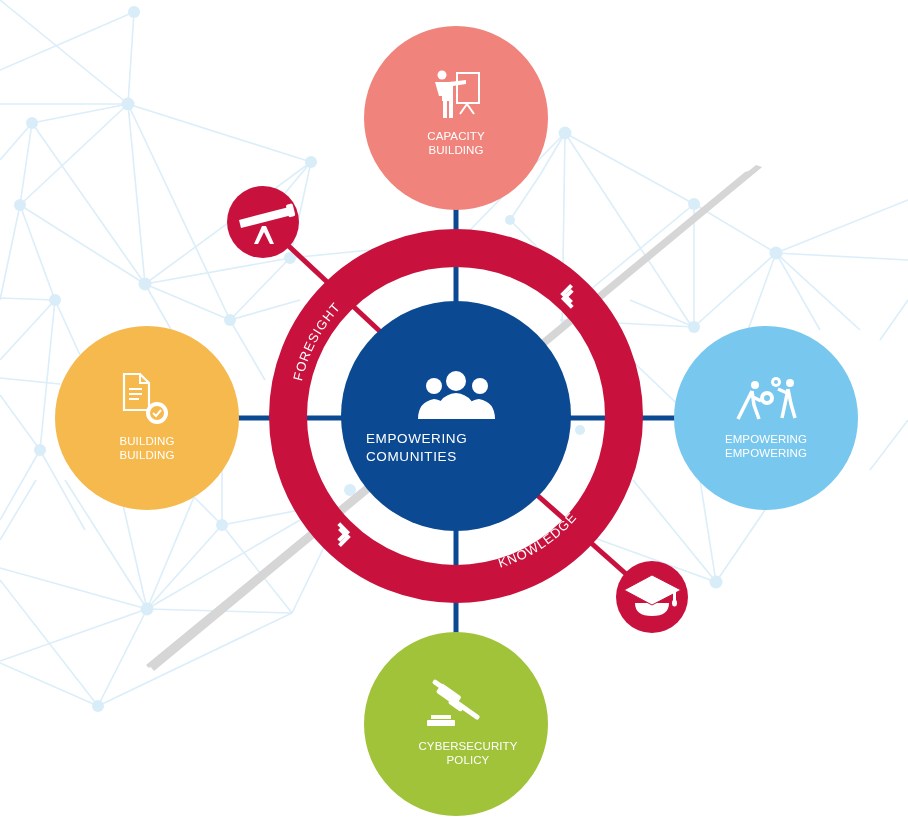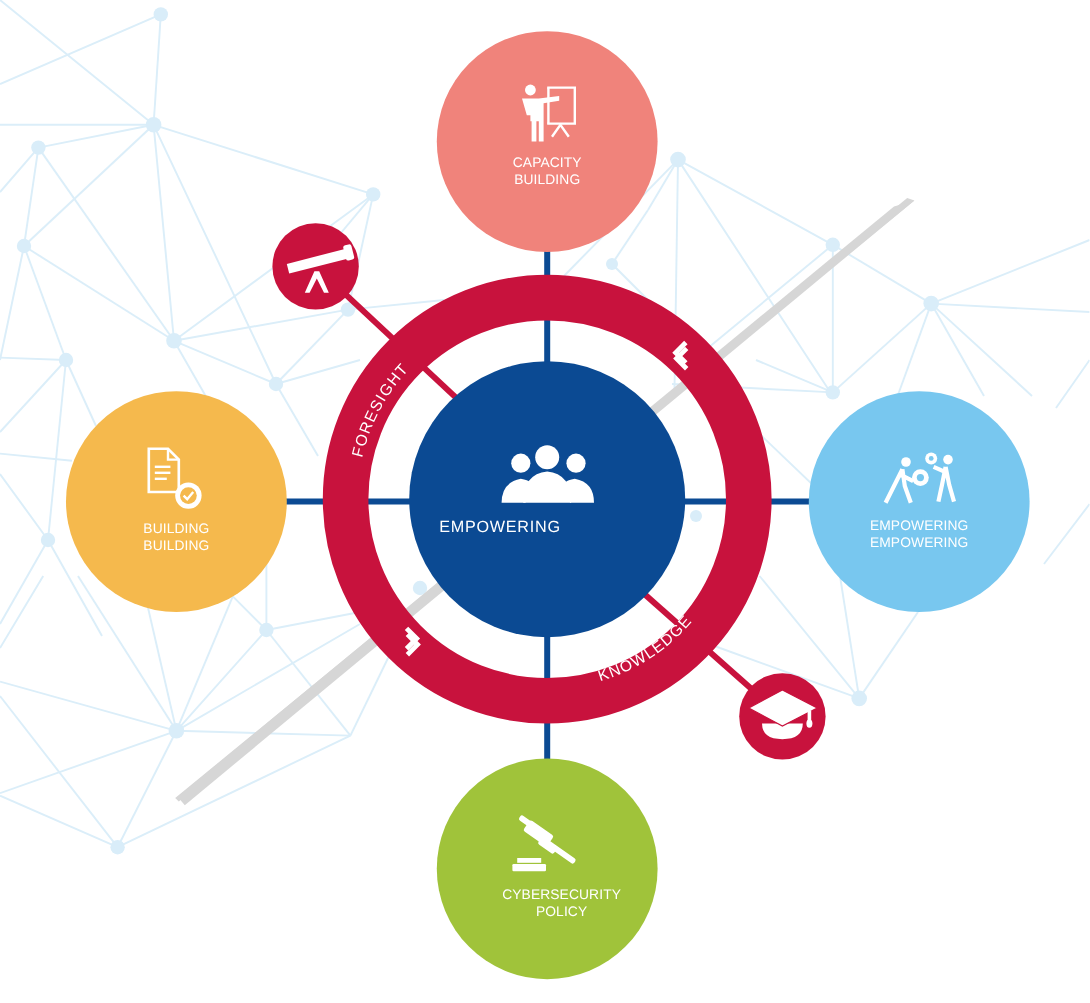--- a/index.html
+++ b/index.html
@@ -242,13 +242,14 @@
 <div class="label" style="left:696px; top:432px;">
   <div>EMPOWERING</div>
   <div>EMPOWERING</div>
 </div>
 <div class="label" style="left:398px; top:739px;">
   <div>CYBERSECURITY</div>
   <div>POLICY</div>
 </div>
 <div class="center-label" style="left:366px; top:430px;">
   <div>EMPOWERING</div>
+  <div>COMUNITIES</div>
 </div>
 
 </body></html>

